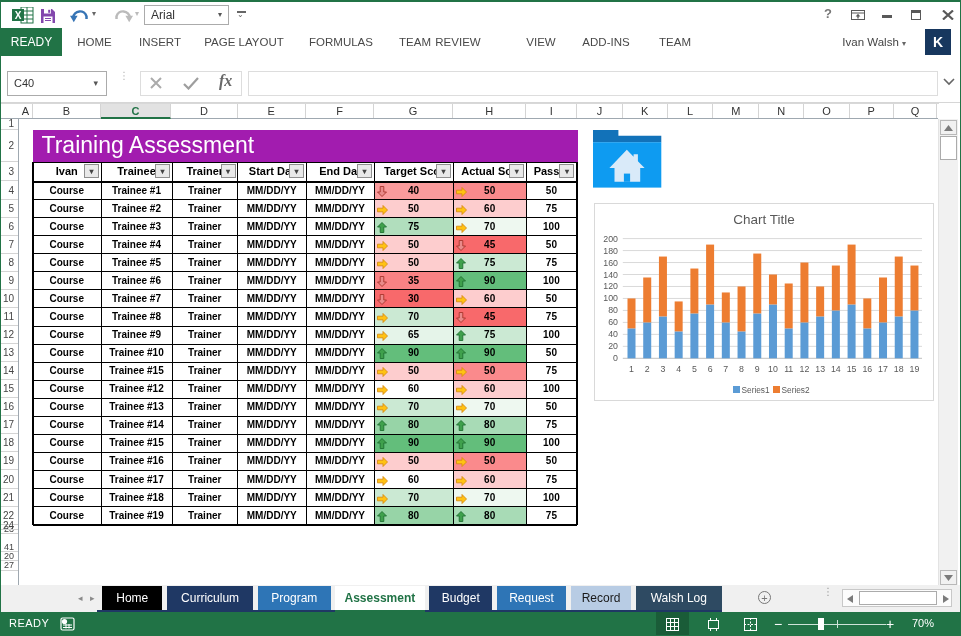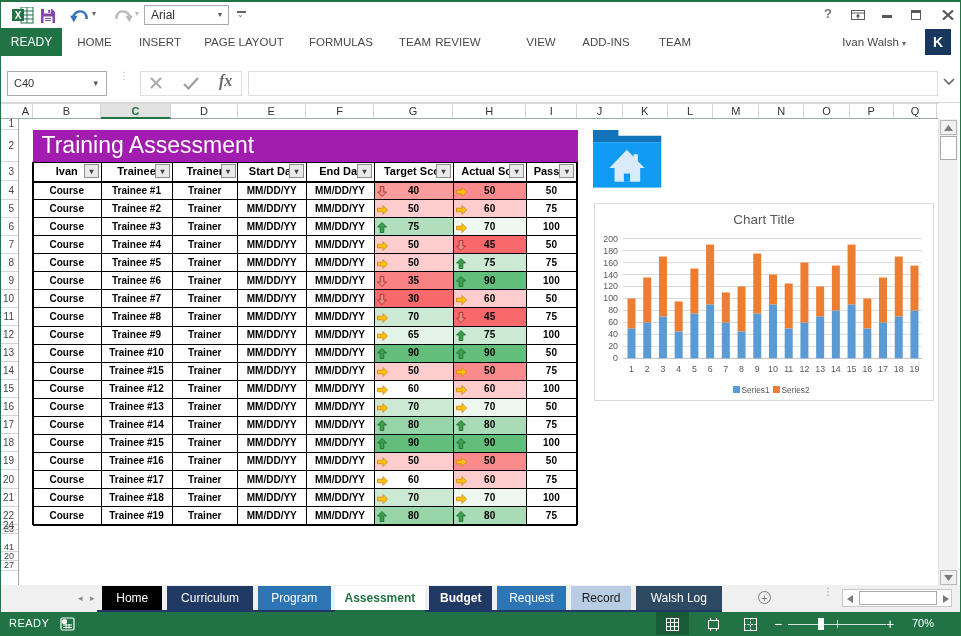--- a/index.html
+++ b/index.html
@@ -574,21 +574,21 @@
     </div>
 </div>
 
 <div id="tabstrip">
   <span class="navarr" style="left:78px">◂</span>
   <span class="navarr" style="left:90px">▸</span>
   <div class="stab" style="left:102.4px;width:59.69999999999999px;background:#000000;color:#fff;font-weight:normal">Home</div>
     <div class="stab" style="left:166.8px;width:86.6px;background:#1F3864;color:#fff;font-weight:normal">Curriculum</div>
     <div class="stab" style="left:258.1px;width:72.5px;background:#2E75B6;color:#fff;font-weight:normal">Program</div>
     <div class="stab" style="left:334.6px;width:90.59999999999997px;background:#FFFFFF;color:#217346;font-weight:bold">Assessment</div>
-    <div class="stab" style="left:429.2px;width:63.10000000000002px;background:#1F3864;color:#fff;font-weight:bold">Budget</div>
+    <div class="stab" style="left:429.2px;width:63.10000000000002px;background:#1F3864;color:#fff;font-weight:normal">Budget</div>
     <div class="stab" style="left:497px;width:69.10000000000002px;background:#2E75B6;color:#fff;font-weight:normal">Request</div>
     <div class="stab" style="left:570.8px;width:60.40000000000009px;background:#B8CCE4;color:#1a1a1a;font-weight:normal">Record</div>
     <div class="stab" style="left:635.9px;width:85.89999999999998px;background:#2E4A62;color:#fff;font-weight:normal">Walsh Log</div>
   <div id="tabline"></div>
   <div id="tablineg"></div>
   <div id="plus">+</div>
   <div class="abs" style="left:823px;top:4px;color:#999;font-size:10px;line-height:6px">⋮</div>
   <div id="hsb">
     <svg class="abs" style="left:4px;top:5px" width="6" height="8" viewBox="0 0 6 8">
         <polygon points="6,0 0,4 6,8" fill="#7B7B7B"></polygon>

